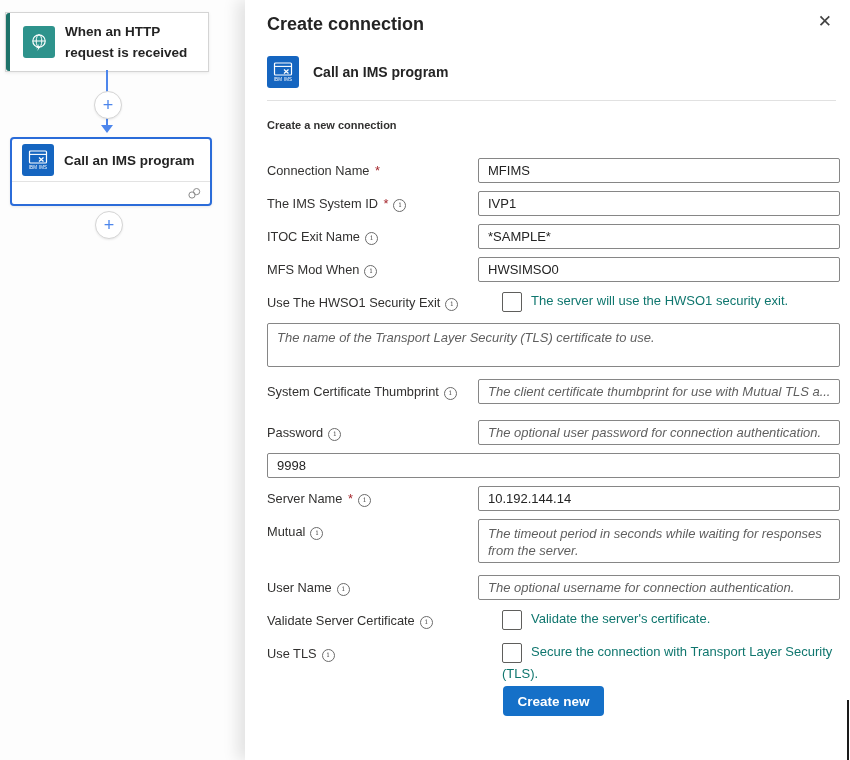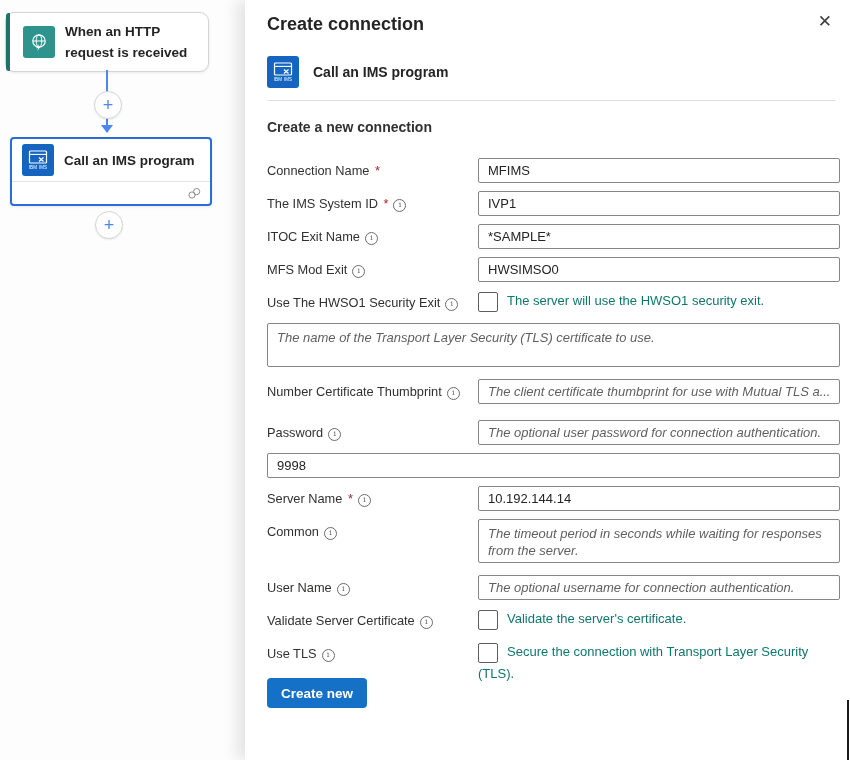--- a/index.html
+++ b/index.html
@@ -3,21 +3,21 @@
 <meta charset="utf-8">
 <style>
   html,body{margin:0;padding:0;}
   body{
     width:850px;height:760px;position:relative;overflow:hidden;
     font-family:"Liberation Sans","DejaVu Sans",sans-serif;
     background:#ffffff;color:#242424;
   }
   
   .canvas{position:absolute;left:0;top:0;width:245px;height:760px;background:#fdfdfd;}
-  .card{position:absolute;background:#fff;border:1px solid #d4d4d4;border-radius:9px;
+  .card{position:absolute;background:#fff;border:1px solid #d4d4d4;border-radius:0;
         box-shadow:0 1px 3px rgba(0,0,0,.08);}
   .trigger-card{left:5px;top:12px;width:202px;height:58px;display:flex;align-items:center;}
   .trigger-stripe{position:absolute;left:0;top:0;width:4px;height:100%;background:#1d7269;border-radius:3px 0 0 3px;}
   .node-icon{width:32px;height:32px;border-radius:3px;flex:0 0 32px;margin-left:17px;
              display:flex;align-items:center;justify-content:center;}
   .trigger-icon{background:#2e938c;}
   .node-title{font-size:13.5px;font-weight:700;color:#242424;line-height:21px;margin-left:10px;margin-right:6px;}
   .action-card{left:10px;top:137px;width:198px;height:65px;border:2px solid #2b6cd9;border-radius:4px;
                display:flex;flex-direction:column;}
   .action-top{display:flex;align-items:center;height:42px;border-bottom:1px solid #e3e3e3;}
@@ -36,39 +36,39 @@
   
   .panel{position:absolute;left:245px;top:0;width:605px;height:760px;background:#fff;
          box-shadow:-8px 0 14px rgba(0,0,0,.10);box-sizing:border-box;padding:12px 10px 0 22px;}
   .panel-header{display:flex;align-items:flex-start;justify-content:space-between;margin-bottom:20px;}
   .panel-title{font-size:18px;font-weight:700;color:#242424;line-height:24px;}
   .close-btn{font-size:17px;color:#424242;line-height:20px;padding:0 8px;cursor:pointer;font-weight:400;}
   .connector-row{display:flex;align-items:center;height:32px;margin-bottom:12px;}
   .connector-row .node-icon{margin-left:0;}
   .connector-name{font-size:14px;font-weight:700;color:#242424;margin-left:14px;}
   .divider{height:1px;background:#e1e1e1;margin-right:4px;}
-  .section-heading{font-size:14px;font-weight:700;color:#323130;margin-top:18px;height:18px;margin-bottom:21px;}
+  .section-heading{font-size:11px;font-weight:700;color:#323130;margin-top:18px;height:18px;margin-bottom:21px;}
   
   .frow{display:flex;margin-bottom:8px;}
   .flabel{width:211px;flex:0 0 211px;font-size:12.8px;color:#323130;padding-top:5px;line-height:16px;}
   .req{color:#a4262c;margin-left:2px;}
   .info{display:inline-flex;width:11px;height:11px;border:1px solid #6b6b6b;border-radius:50%;
         align-items:center;justify-content:center;font-size:8px;color:#6b6b6b;margin-left:5px;
         vertical-align:1px;font-family:"DejaVu Serif",serif;}
   .fctl{flex:1;}
   .tin{width:100%;box-sizing:border-box;height:25px;border:1px solid #868686;border-radius:2px;
        font-family:"Liberation Sans","DejaVu Sans",sans-serif;font-size:13px;color:#242424;
        padding:8px 9px;outline:none;background:#fff;}
   .tin.two{height:44px;resize:none;overflow:hidden;line-height:17px;padding-top:5px;}
   .tin::placeholder{font-style:italic;color:#5f5f5f;opacity:1;}
   .cbox{display:inline-block;width:18px;height:18px;border:1px solid #5f5e5c;border-radius:2px;
         background:#fff;vertical-align:top;margin-top:2px;cursor:pointer;}
   .cbtext{font-size:13px;color:#0f766e;margin-left:9px;line-height:22px;vertical-align:top;}
-  .cb-row{height:25px;}
-  .btn-row{display:flex;margin-top:12px;}
+  .cb-row{height:25px;gap:24px;}
+  .btn-row{display:flex;justify-content:center;margin-top:20px;}
   .primary-btn{background:#1570c8;color:#fff;border:none;border-radius:4px;min-width:100px;height:30px;
                font-family:"Liberation Sans","DejaVu Sans",sans-serif;font-size:13.5px;font-weight:700;
                padding:0 14px;cursor:pointer;}
   .scroll-mark{position:absolute;right:1px;top:700px;width:2px;height:60px;background:#1a1a1a;}
   svg{display:block;}
 </style>
 </head>
 <body>
 
 <div class="canvas">
@@ -147,49 +147,49 @@
       </div>
       <div class="frow">
         <div class="flabel"><span>The IMS System ID</span><span class="req"> *</span><span class="info">i</span></div>
         <div class="fctl"><input class="tin" value="IVP1" style=""></div>
       </div>
       <div class="frow">
         <div class="flabel"><span>ITOC Exit Name</span><span class="info">i</span></div>
         <div class="fctl"><input class="tin" value="*SAMPLE*" style=""></div>
       </div>
       <div class="frow">
-        <div class="flabel"><span>MFS Mod Exit</span><span class="info">i</span></div>
+        <div class="flabel"><span>MFS Mod When</span><span class="info">i</span></div>
         <div class="fctl"><input class="tin" value="HWSIMSO0" style=""></div>
       </div>
       <div class="frow cb-row">
         <div class="flabel"><span>Use The HWSO1 Security Exit</span><span class="info">i</span></div>
         <div class="fctl"><span class="cbox"></span><span class="cbtext">The server will use the HWSO1 security exit.</span></div>
       </div>
       <div class="frow">
         <div class="fctl"><textarea class="tin two" placeholder="The name of the Transport Layer Security (TLS) certificate to use." style=""></textarea></div>
       </div>
       <div class="frow">
-        <div class="flabel"><span>Number Certificate Thumbprint</span><span class="info">i</span></div>
+        <div class="flabel"><span>System Certificate Thumbprint</span><span class="info">i</span></div>
         <div class="fctl"><input class="tin" placeholder="The client certificate thumbprint for use with Mutual TLS a..." style=""></div>
       </div>
       <div class="frow">
       </div>
       <div class="frow">
         <div class="flabel"><span>Password</span><span class="info">i</span></div>
         <div class="fctl"><input class="tin" placeholder="The optional user password for connection authentication." style=""></div>
       </div>
       <div class="frow">
         <div class="fctl"><input class="tin" value="9998" style=""></div>
       </div>
       <div class="frow">
         <div class="flabel"><span>Server Name</span><span class="req"> *</span><span class="info">i</span></div>
         <div class="fctl"><input class="tin" value="10.192.144.14" style=""></div>
       </div>
       <div class="frow">
-        <div class="flabel"><span>Common</span><span class="info">i</span></div>
+        <div class="flabel"><span>Mutual</span><span class="info">i</span></div>
         <div class="fctl"><textarea class="tin two" placeholder="The timeout period in seconds while waiting for responses from the server." style=""></textarea></div>
       </div>
       <div class="frow">
         <div class="flabel"><span>User Name</span><span class="info">i</span></div>
         <div class="fctl"><input class="tin" placeholder="The optional username for connection authentication." style=""></div>
       </div>
       <div class="frow cb-row">
         <div class="flabel"><span>Validate Server Certificate</span><span class="info">i</span></div>
         <div class="fctl"><span class="cbox"></span><span class="cbtext">Validate the server's certificate.</span></div>
       </div>

